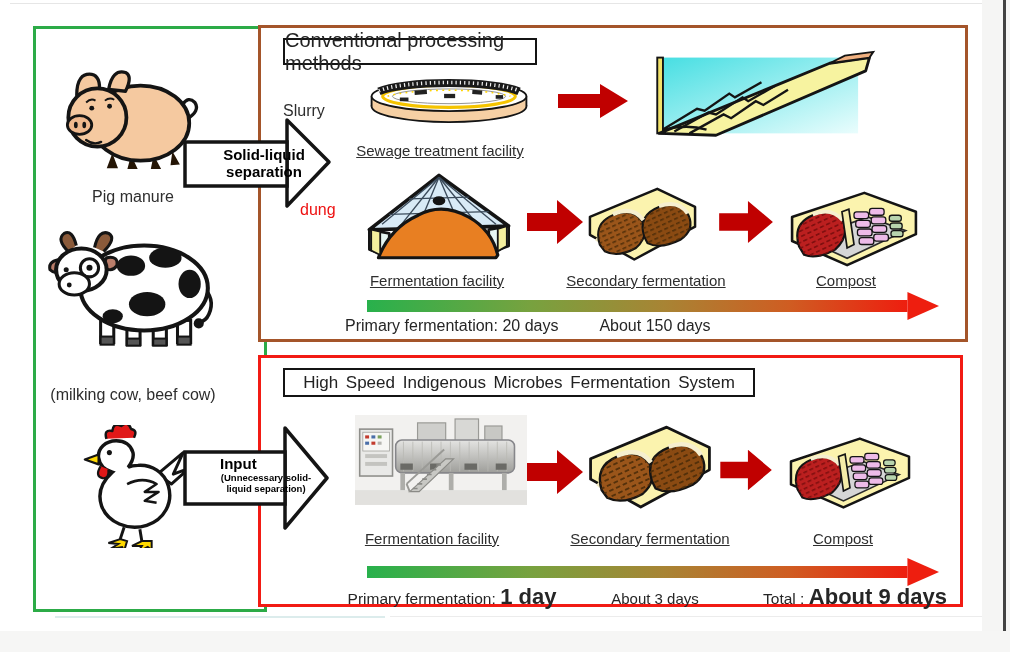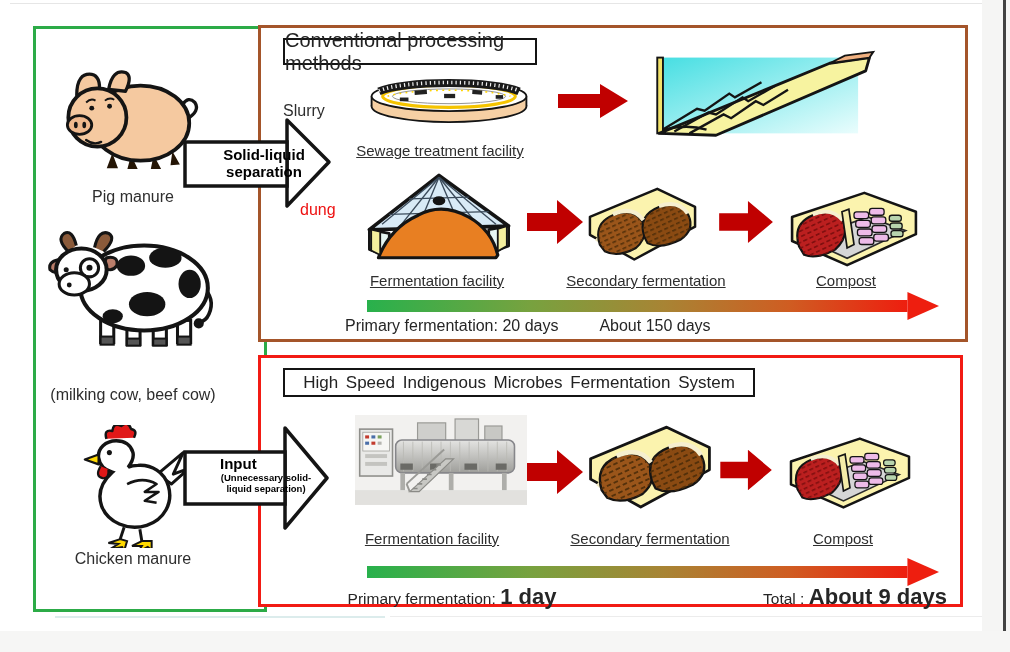--- a/index.html
+++ b/index.html
@@ -115,21 +115,20 @@
       <path d="M34,14 q-3,-10 6,-8 q1,-9 9,-5 q7,-6 10,3 q7,1 3,9" fill="#e01818" stroke="#141414" stroke-width="2.5" stroke-linejoin="round"></path>
       <path d="M44,16 C33,16 25,24 26,33 C27,41 33,46 40,48 C29,58 25,70 29,82 C35,99 56,108 75,102 C93,96 102,79 97,62 C93,48 80,40 66,41 C61,41 58,42 56,43 C60,38 62,33 61,28 C59,20 52,16 44,16 Z" fill="#ffffff" stroke="#141414" stroke-width="3.5"></path>
       <polygon points="26,30 12,35 26,40" fill="#ffd900" stroke="#141414" stroke-width="2.2" stroke-linejoin="round"></polygon>
       <path d="M28,42 q-6,10 2,12 q7,1 6,-9" fill="#e01818" stroke="#141414" stroke-width="2.2"></path>
       <circle cx="37" cy="28" r="2.6" fill="#141414"></circle>
       <path d="M55,60 q16,-8 30,0 l-12,8 l14,0 l-14,9 l12,2" fill="none" stroke="#141414" stroke-width="2.6" stroke-linejoin="round"></path>
       <path d="M52,104 l-4,12 M68,106 l2,12" stroke="#141414" stroke-width="3"></path>
       <path d="M48,116 l-12,4 l10,1 l-8,5 l12,-2 l2,4 l3,-10 Z" fill="#ffd900" stroke="#141414" stroke-width="2"></path>
       <path d="M70,118 l-10,5 l10,0 l-4,6 l10,-5 l4,3 l0,-9 Z" fill="#ffd900" stroke="#141414" stroke-width="2"></path>
     </svg>
-    <div class="lbl2 nowrap" style="left:0;top:520px;width:194px">Chicken manure</div>
   </div>
 
   <div id="brown-box" class="panel">
     <div class="titlebox" style="left:22px;top:10px;width:254px;height:27px;font-size:20px">
       <span>Conventional processing methods</span>
     </div>
 
     <div class="lbl2 nowrap" style="left:22px;top:73px;width:60px;text-align:left">Slurry</div>
 
     <svg class="abs" style="left:102px;top:42px" width="172" height="60" viewBox="0 0 280 92">
@@ -345,20 +344,21 @@
 
     <svg class="abs" style="left:106px;top:200px" width="572" height="28" viewBox="0 0 580 28" preserveAspectRatio="none">
       <rect x="0" y="8" width="548" height="12" fill="url(#tgrad)"></rect>
       <polygon points="548,0 580,14 548,28" fill="#ee1e0f"></polygon>
     </svg>
 
     <div class="timeline-txt" style="left:61px;top:226px;width:260px">
       <span class="bold" style="font-size:15.5px">Primary fermentation:</span>
       <span class="big-val">1 day</span>
     </div>
+    <div class="timeline-txt" style="left:314px;top:232px;width:160px;font-size:15px">About 3 days</div>
     <div class="timeline-txt" style="left:474px;top:226px;width:240px">
       <span class="bold" style="font-size:15.5px">Total :</span>
       <span class="big-val">About 9 days</span>
     </div>
   </div>
 
   <div class="abs" style="left:182px;top:117px;width:150px;height:92px">
     <svg width="150" height="92" viewBox="0 0 150 92">
       <polygon points="105,3 147,45 105,89" fill="#ffffff" stroke="#141414" stroke-width="3.5" stroke-linejoin="round"></polygon>
       <rect x="3" y="25" width="102" height="44" fill="#ffffff" stroke="#141414" stroke-width="3.5"></rect>

